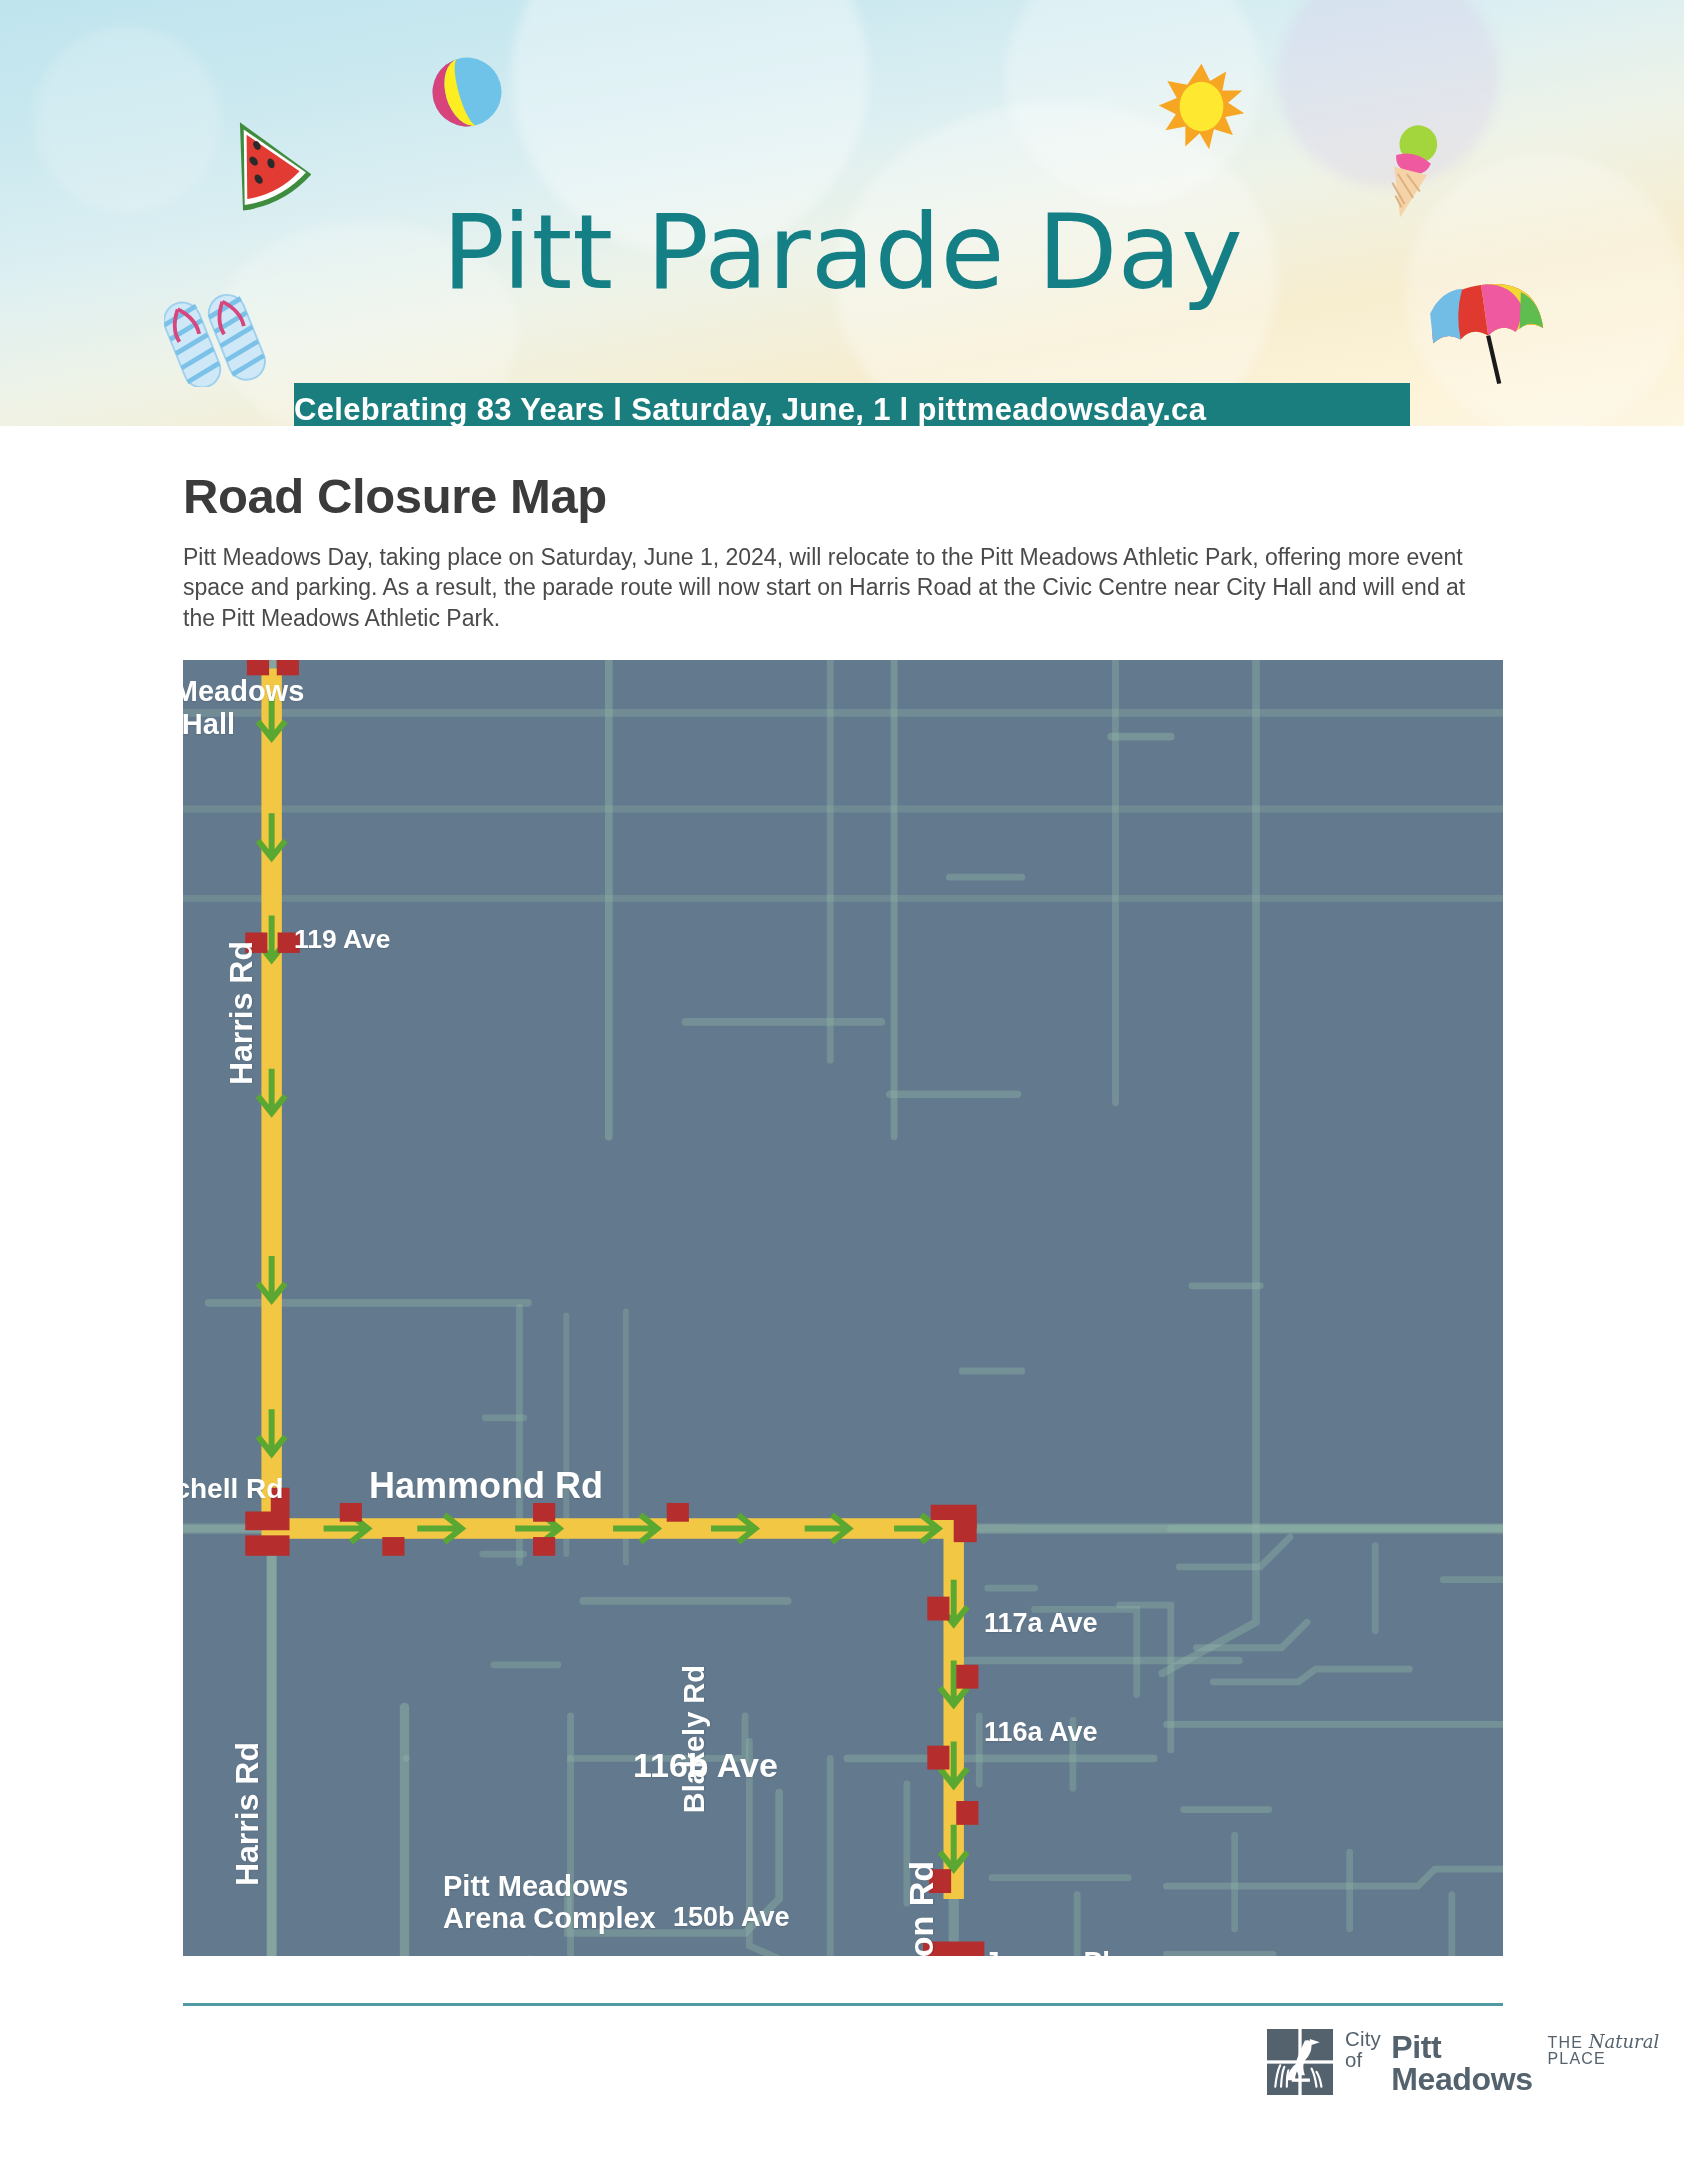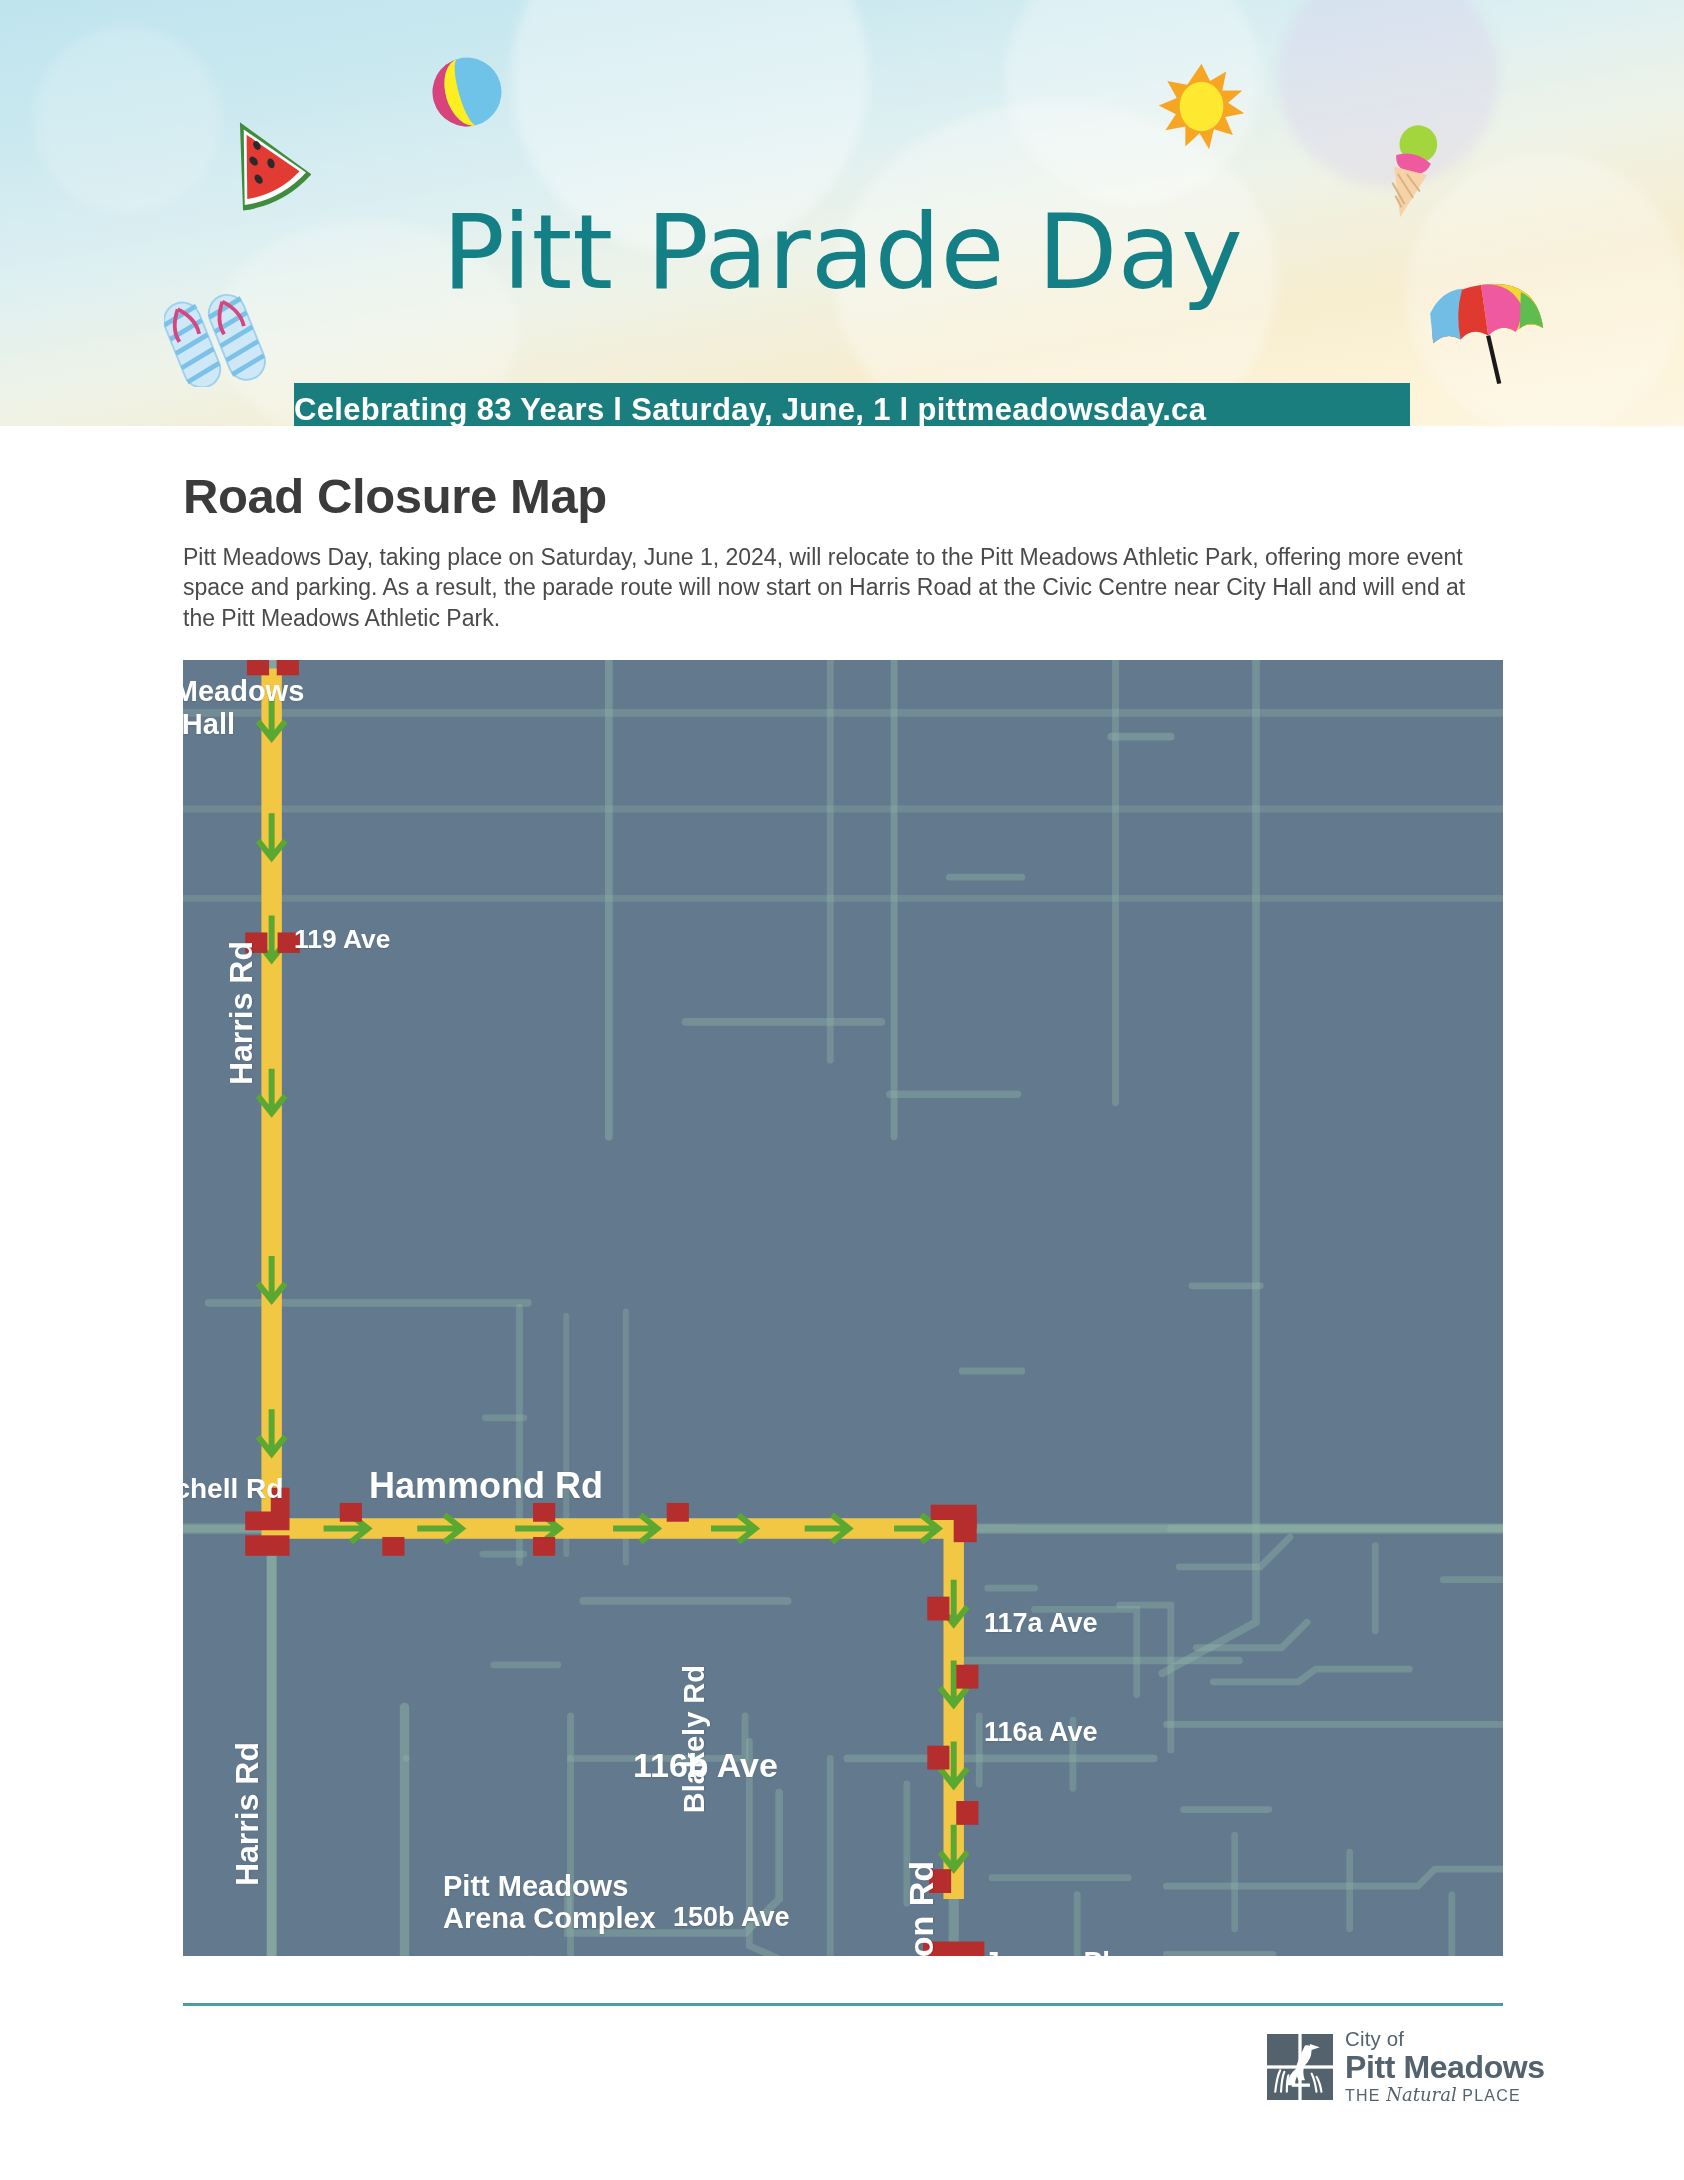--- a/index.html
+++ b/index.html
@@ -55,21 +55,21 @@
   .lg-swatch{width:77px;height:6px;border-radius:0.9px;display:block;}
   .lg-dots{width:77px;height:6px;display:block;
      background-image:radial-gradient(circle, #ffffff 45%, transparent 46%);
      background-size:11px 6px;background-repeat:repeat-x;}
   .lg-text{color:#fff;font-size:21px;font-weight:400;font-family:"DejaVu Sans", sans-serif;}
 
   
   .divider{position:absolute;left:183px;top:2003px;width:1320px;height:3.4px;background:#4f9aa3;}
   .logo{position:absolute;left:1267px;top:2029px;display:flex;align-items:center;gap:12px;}
   .logo-mark{width:66px;height:66px;position:relative;}
-  .logo-txt{display:flex;flex-direction:column;line-height:1;color:#54626e;}
+  .logo-txt{display:flex;line-height:1;color:#54626e;}
   .lt1{font-size:20.4px;font-weight:400;letter-spacing:0.2px;}
   .lt2{font-size:32px;font-weight:bold;letter-spacing:-0.4px;margin-top:1.7px;}
   .lt3{font-size:16px;letter-spacing:1.2px;margin-top:3.4px;}
   .lt3 i{font-family:"DejaVu Serif", serif;font-size:18px;letter-spacing:0;}
 </style>
 </head>
 <body>
 
 <div class="hero">
   <div class="blob b1"></div>

